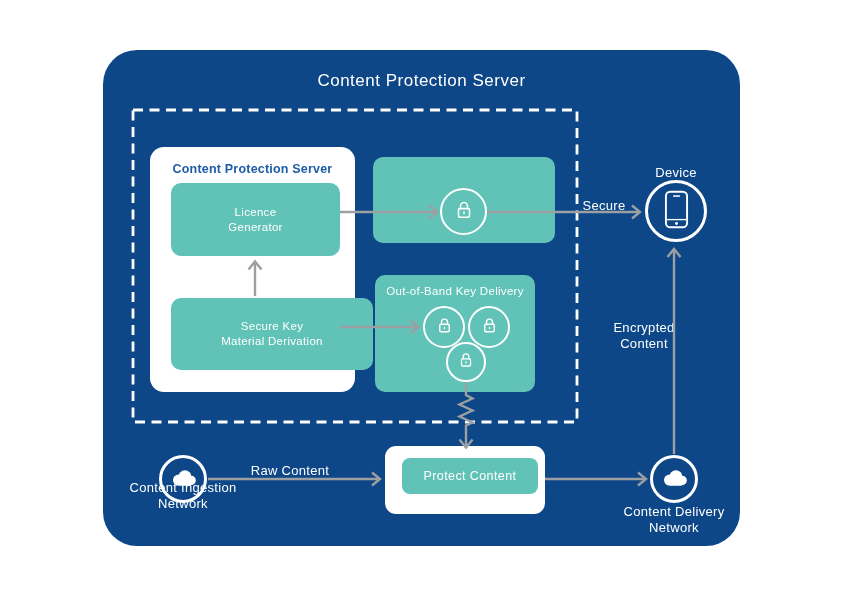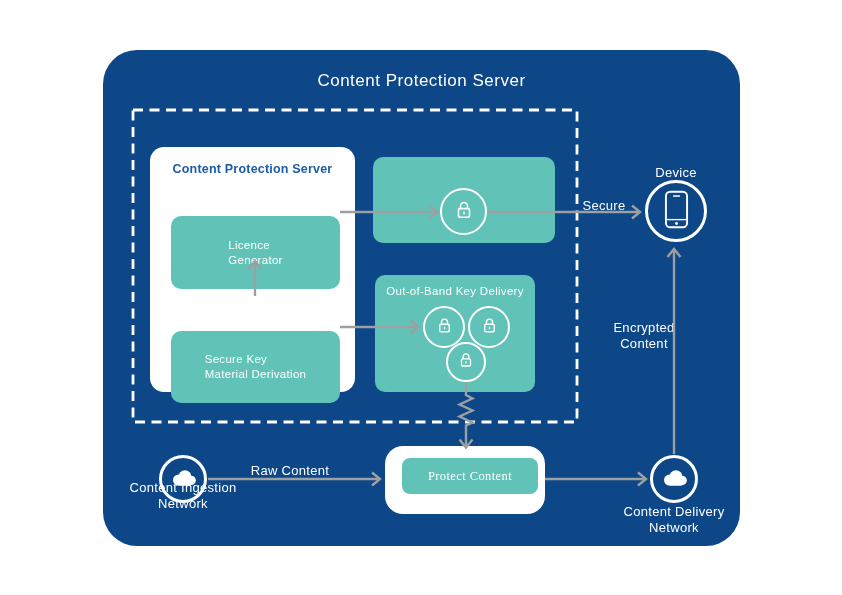--- a/index.html
+++ b/index.html
@@ -25,24 +25,24 @@
     background:#ffffff; border-radius:14px; z-index:4;
   }
   .cps-title {
     position:absolute; top:15px; left:0; right:0; text-align:center;
     color:#1d5ca6; font-size:12.5px; font-weight:600; letter-spacing:.2px;
   }
   .tealfill { background:#61c3b7; }
   .inner-box {
     position:absolute; border-radius:10px; color:#ffffff; font-size:11.5px;
     line-height:1.3; display:flex; align-items:center; justify-content:center;
-    text-align:left; white-space:pre-line; letter-spacing:.3px;margin-top:33px;
+    text-align:center; white-space:pre-line; letter-spacing:.3px;
   }
   .box-licence { left:21px; top:36px; width:169px; height:73px; }
-  .box-secure  { left:21px; top:151px; width:169px; height:72px; }
+  .box-secure  { left:21px; top:151px; width:202px; height:72px; }
   .teal-panel { position:absolute; border-radius:10px; z-index:4; }
   .license-delivery { left:373px; top:157px; width:182px; height:86px; }
   .oob { left:375px; top:275px; width:160px; height:117px; }
   .tp-title {
     margin-top:10px; text-align:center; color:#ffffff; font-size:11.5px;
     letter-spacing:.3px; white-space:pre-line;
   }
   .lock-circle {
     position:absolute; border:2.5px solid #ffffff; border-radius:50%;
     box-sizing:border-box; display:flex; align-items:center; justify-content:center;
@@ -64,21 +64,21 @@
     text-align:center; letter-spacing:.3px; white-space:pre-line; z-index:6;
   }
   .device-label { left:626px; top:165px; width:100px; }
   .ingestion-label { left:123px; top:480px; width:120px; }
   .delivery-label { left:614px; top:504px; width:120px; }
   .label-license { left:564px; top:198px; width:80px; }
   .label-raw { left:240px; top:463px; width:100px; }
   .label-encrypted { left:594px; top:320px; width:100px; }
   .protect-box {
     position:absolute; left:385px; top:446px; width:160px; height:68px;
-    background:#ffffff; border-radius:18px; z-index:4;font-family:Liberation Serif, serif;
+    background:#ffffff; border-radius:11px; z-index:4;
   }
   .protect-btn {
     position:absolute; left:17px; top:12px; width:136px; height:36px;
     border-radius:8px; display:flex; align-items:center; justify-content:center;
     color:#ffffff; font-size:12.5px; letter-spacing:.4px;
   }
   .protect-sub {
     position:absolute; left:17px; top:51px; color:#1d5ca6; font-size:8px;
     font-weight:600; line-height:1.25; white-space:pre-line; letter-spacing:.2px;
   }

